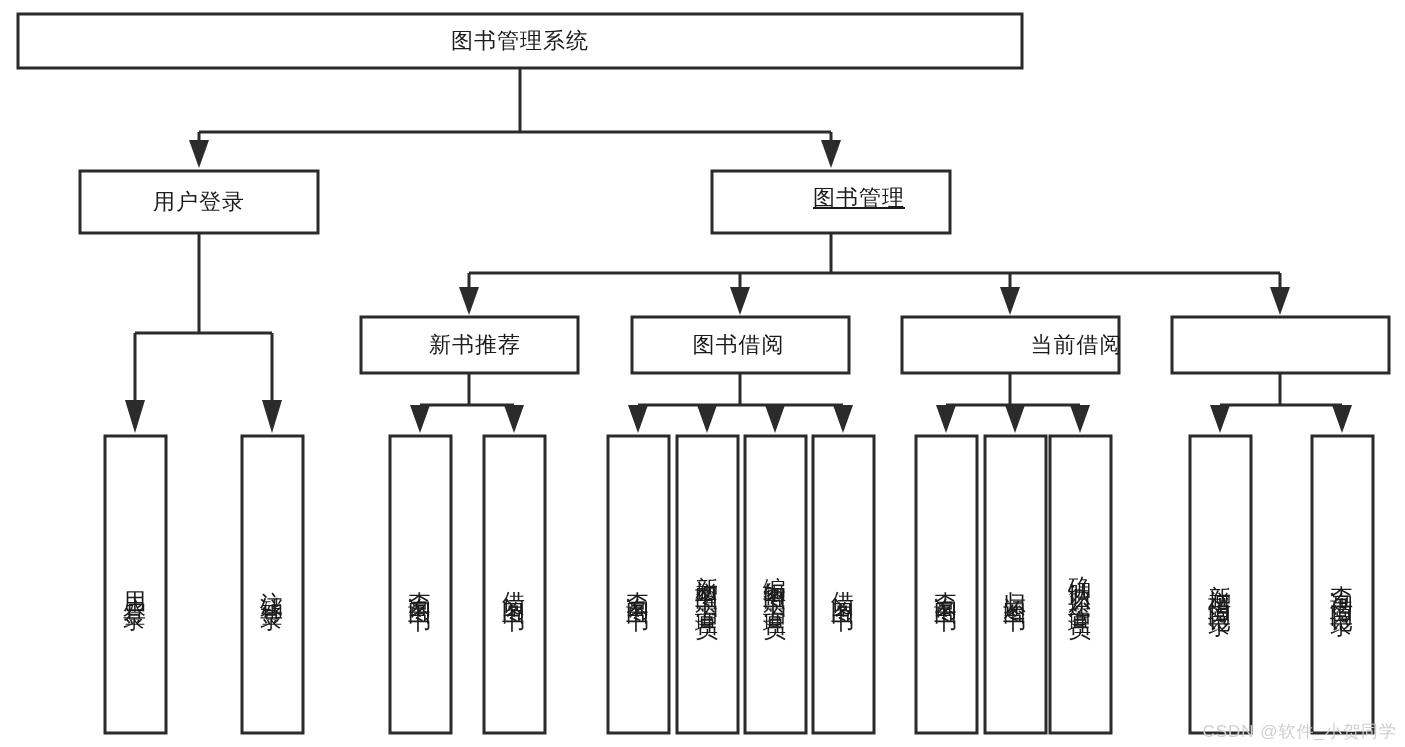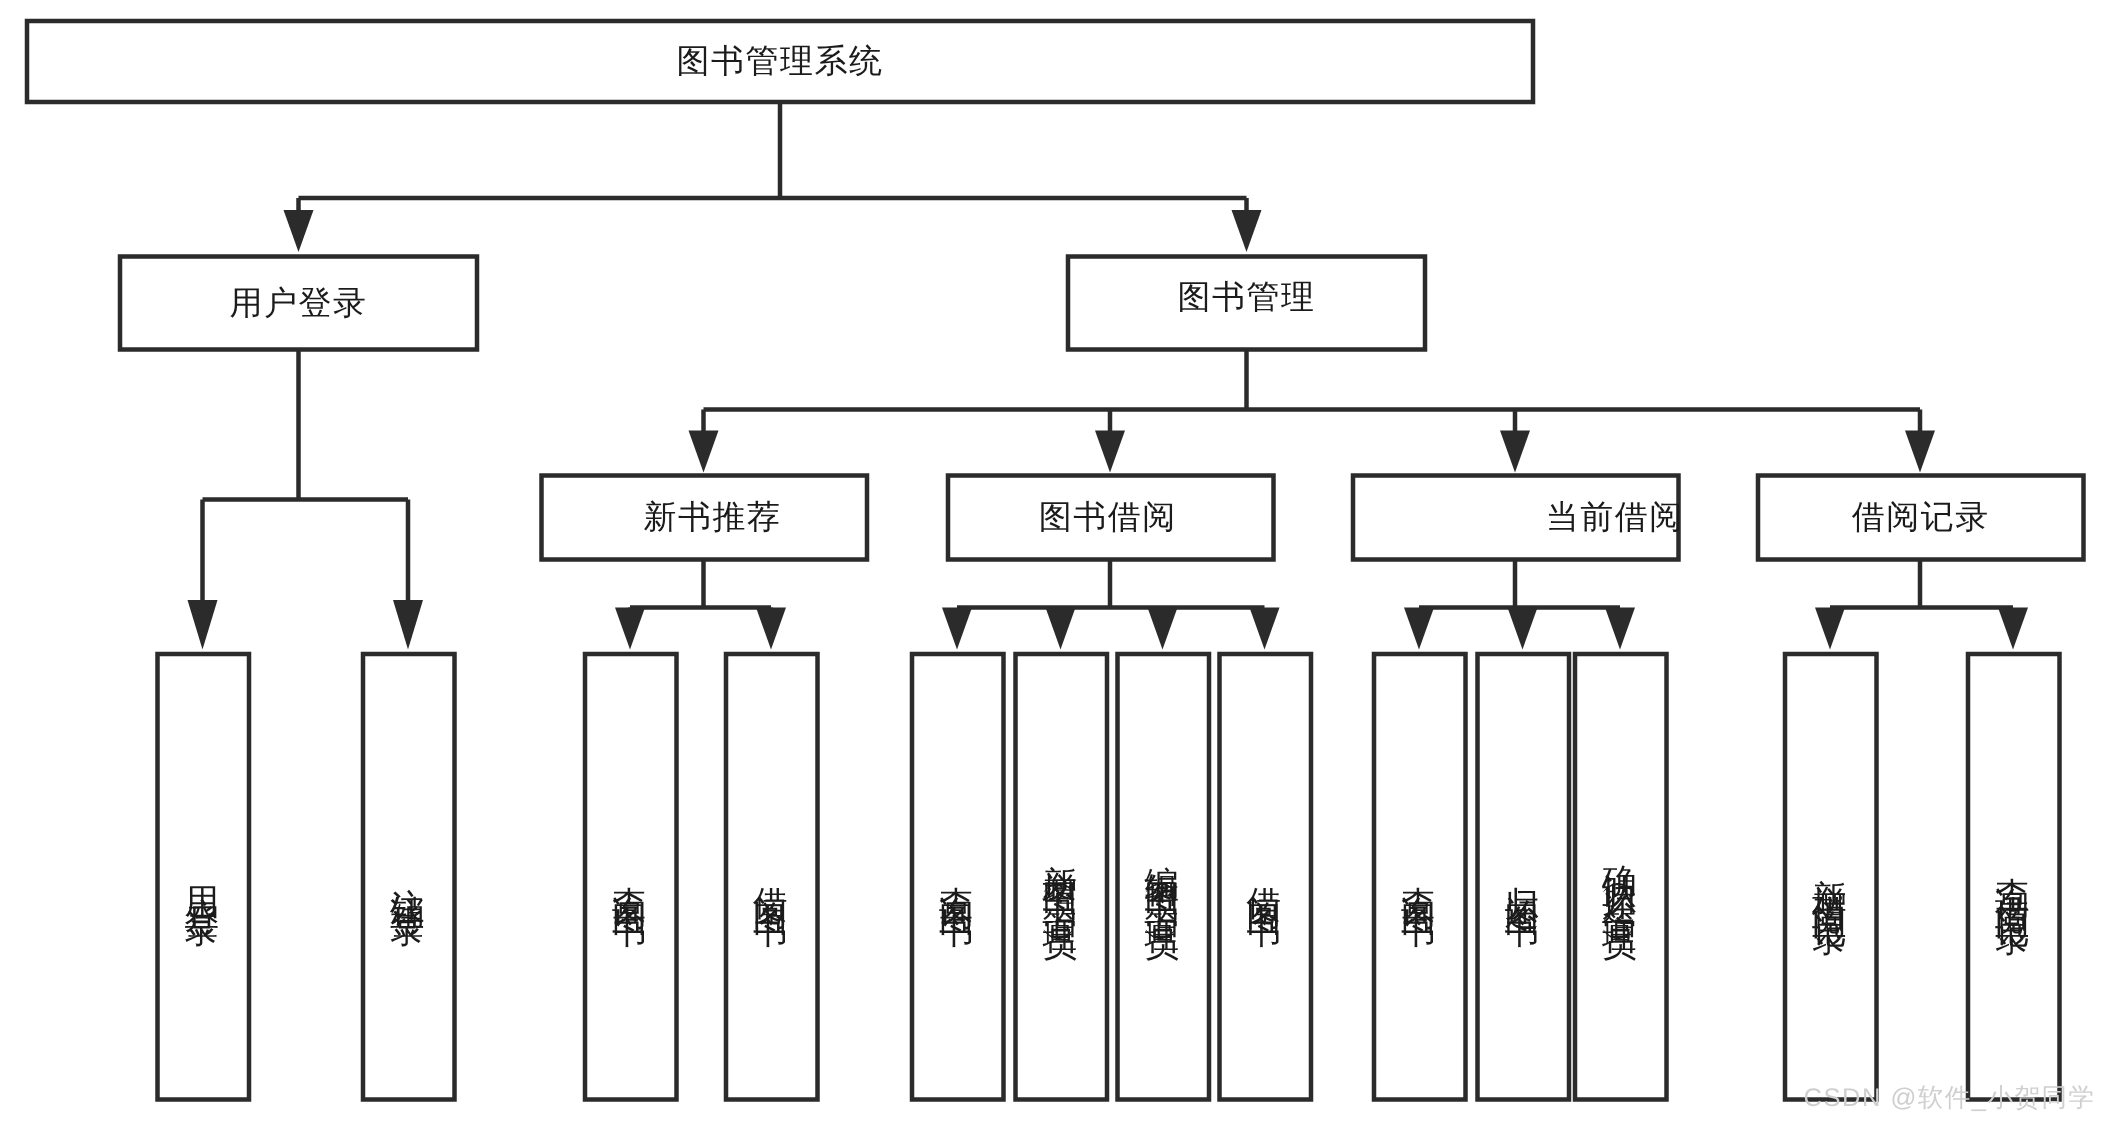--- a/index.html
+++ b/index.html
@@ -112,26 +112,25 @@
       <rect class="node-rect" x="985" y="436" width="61" height="297"></rect>
       <rect class="node-rect" x="1050" y="436" width="61" height="297"></rect>
       <rect class="node-rect" x="1190" y="436" width="61" height="297"></rect>
       <rect class="node-rect" x="1312" y="436" width="61" height="297"></rect>
     </g>
   </svg>
 
   <div class="node-label" style="left:18px;top:14px;width:1004px;height:54px;">图书管理系统</div>
 
   <div class="node-label" style="left:80px;top:171px;width:238px;height:62px;">用户登录</div>
-  <div class="node-label" style="left:712px;top:171px;width:238px;height:54px;">图书管理</div>
+  <div class="node-label" style="left:740px;top:171px;width:238px;height:54px;text-decoration:underline;">图书管理</div>
 
   <div class="node-label" style="left:361px;top:317px;width:228px;height:56px;font-family:Liberation Mono, monospace;">新书推荐</div>
   <div class="node-label" style="left:632px;top:317px;width:213px;height:56px;">图书借阅</div>
   <div class="node-label" style="left:902px;top:317px;width:261px;height:56px;padding-left:44px;">当前借阅</div>
-  <div class="node-label" style="left:1172px;top:317px;width:217px;height:56px;">借阅记录</div>
 
   <div class="node-label vert" style="left:105px;top:436px;width:61px;height:297px;">用户登录</div>
   <div class="node-label vert" style="left:242px;top:436px;width:61px;height:297px;">注销登录</div>
   <div class="node-label vert" style="left:390px;top:436px;width:61px;height:297px;">查询图书</div>
   <div class="node-label vert" style="left:484px;top:436px;width:61px;height:297px;">借阅图书</div>
   <div class="node-label vert" style="left:608px;top:436px;width:61px;height:297px;">查询图书</div>
   <div class="node-label vert" style="left:677px;top:436px;width:61px;height:297px;">新增图书（管理员）</div>
   <div class="node-label vert" style="left:745px;top:436px;width:61px;height:297px;">编辑图书（管理员）</div>
   <div class="node-label vert" style="left:813px;top:436px;width:61px;height:297px;">借阅图书</div>
   <div class="node-label vert" style="left:916px;top:436px;width:61px;height:297px;">查询图书</div>

